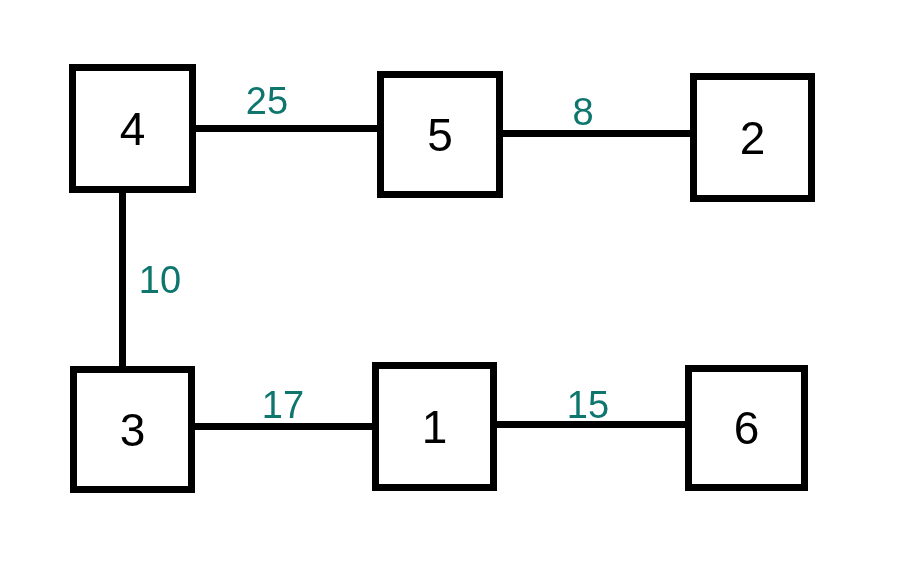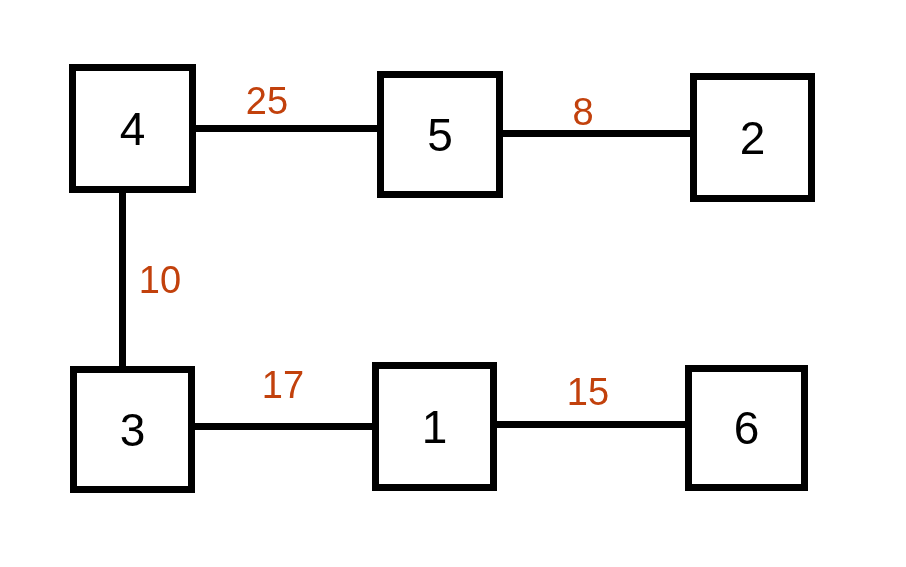--- a/index.html
+++ b/index.html
@@ -31,41 +31,41 @@
     color: #000000;
   }
   .edge {
     position: absolute;
     background: #000000;
   }
   .edge-label {
     position: absolute;
     font-size: 38px;
     line-height: 1;
-    color: #c2410c;
+    color: #0f766e;
     transform: translate(-50%, -50%);
     white-space: nowrap;
   }
 </style>
 </head>
 <body>
 
 <div class="canvas">
 
   <div class="edge" style="left: 196px; top: 125px; width: 181px; height: 7px;"></div>
   <div class="edge" style="left: 503px; top: 130px; width: 187px; height: 7px;"></div>
   <div class="edge" style="left: 119px; top: 191px; width: 7px; height: 184px;"></div>
   <div class="edge" style="left: 193px; top: 423px; width: 179px; height: 7px;"></div>
   <div class="edge" style="left: 497px; top: 421px; width: 188px; height: 7px;"></div>
 
   <span class="edge-label" style="left: 267px; top: 101px;">25</span>
   <span class="edge-label" style="left: 583px; top: 112px;">8</span>
   <span class="edge-label" style="left: 160px; top: 280px;">10</span>
-  <span class="edge-label" style="left: 283px; top: 385px;">17</span>
-  <span class="edge-label" style="left: 588px; top: 392px;">15</span>
+  <span class="edge-label" style="left: 283px; top: 405px;">17</span>
+  <span class="edge-label" style="left: 588px; top: 405px;">15</span>
 
   <div class="node" style="left: 69px; top: 64px; width: 127px; height: 129px;">
     <span class="node-label">4</span>
   </div>
   <div class="node" style="left: 377px; top: 71px; width: 126px; height: 127px;">
     <span class="node-label">5</span>
   </div>
   <div class="node" style="left: 690px; top: 73px; width: 125px; height: 129px;">
     <span class="node-label">2</span>
   </div>

